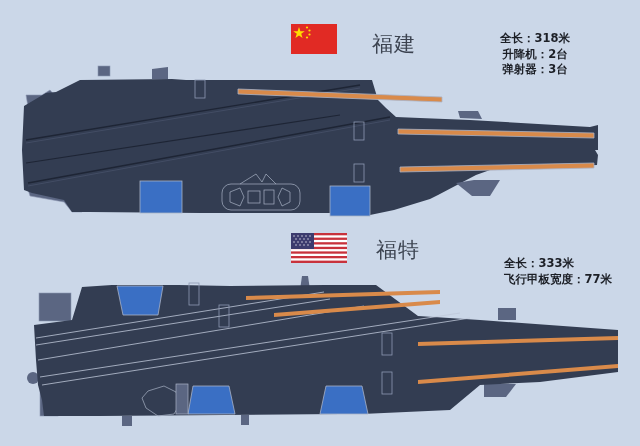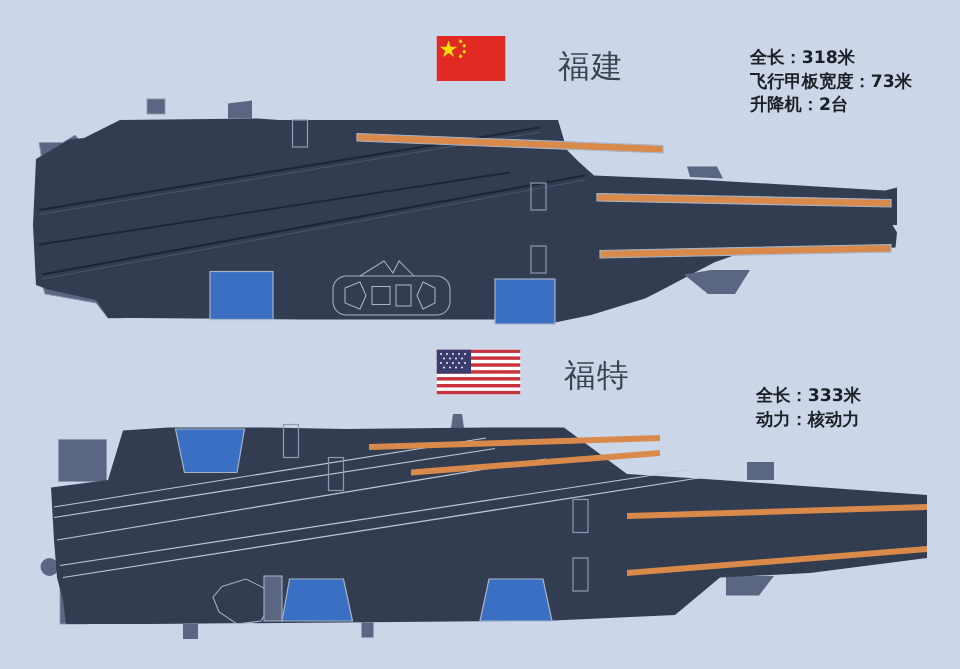--- a/index.html
+++ b/index.html
@@ -161,23 +161,23 @@
           <circle cx="9" cy="12" r="0.7"></circle>
           <circle cx="13" cy="12" r="0.7"></circle>
           <circle cx="17" cy="12" r="0.7"></circle>
       </g>
     </svg>
   </div>
 
   <div class="ship-title" style="left:372px;top:30px;">福建</div>
   <div class="ship-title" style="left:376px;top:236px;">福特</div>
 
-  <div class="specs" style="left:500px;top:31px;">
+  <div class="specs" style="left:500px;top:31px;text-align:center;">
     <div><span>全长</span><span>：</span><span>318米</span></div>
-    <div><span>飞行甲板宽度</span><span>：</span><span>73米</span></div>
     <div><span>升降机</span><span>：</span><span>2台</span></div>
+    <div><span>弹射器</span><span>：</span><span>3台</span></div>
   </div>
 
   <div class="specs" style="left:504px;top:228px;margin-top:28px;">
     <div><span>全长</span><span>：</span><span>333米</span></div>
-    <div><span>动力</span><span>：</span><span>核动力</span></div>
+    <div><span>飞行甲板宽度</span><span>：</span><span>77米</span></div>
   </div>
 </div>
 
 </body></html>

